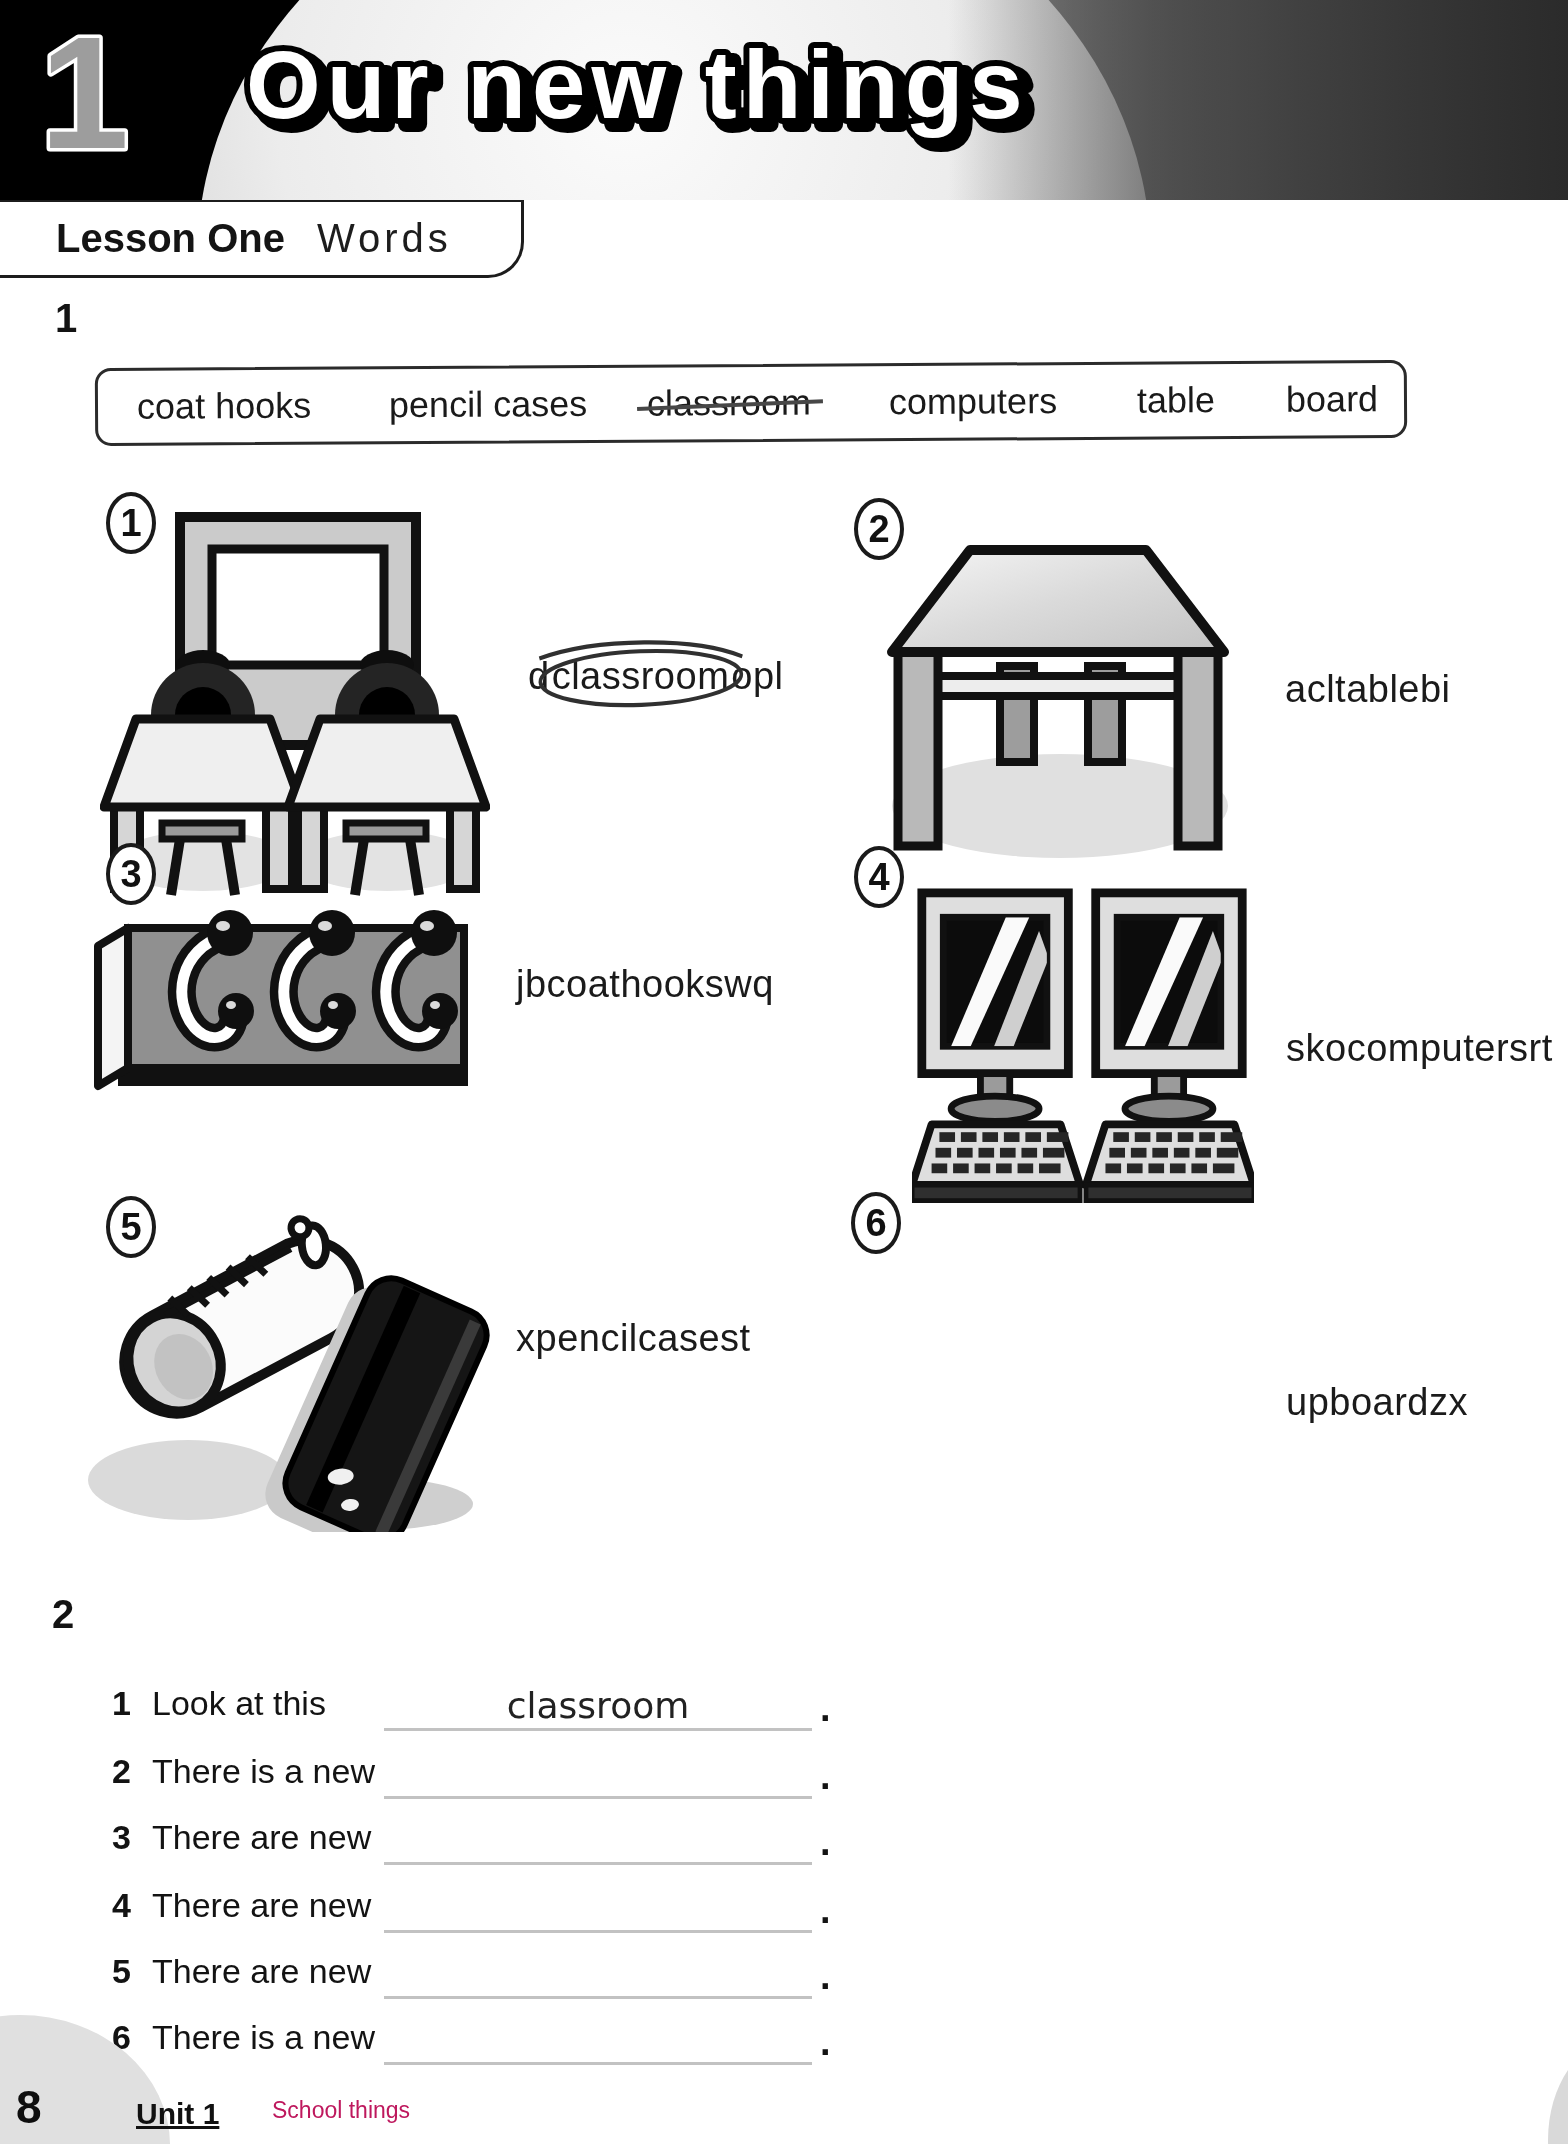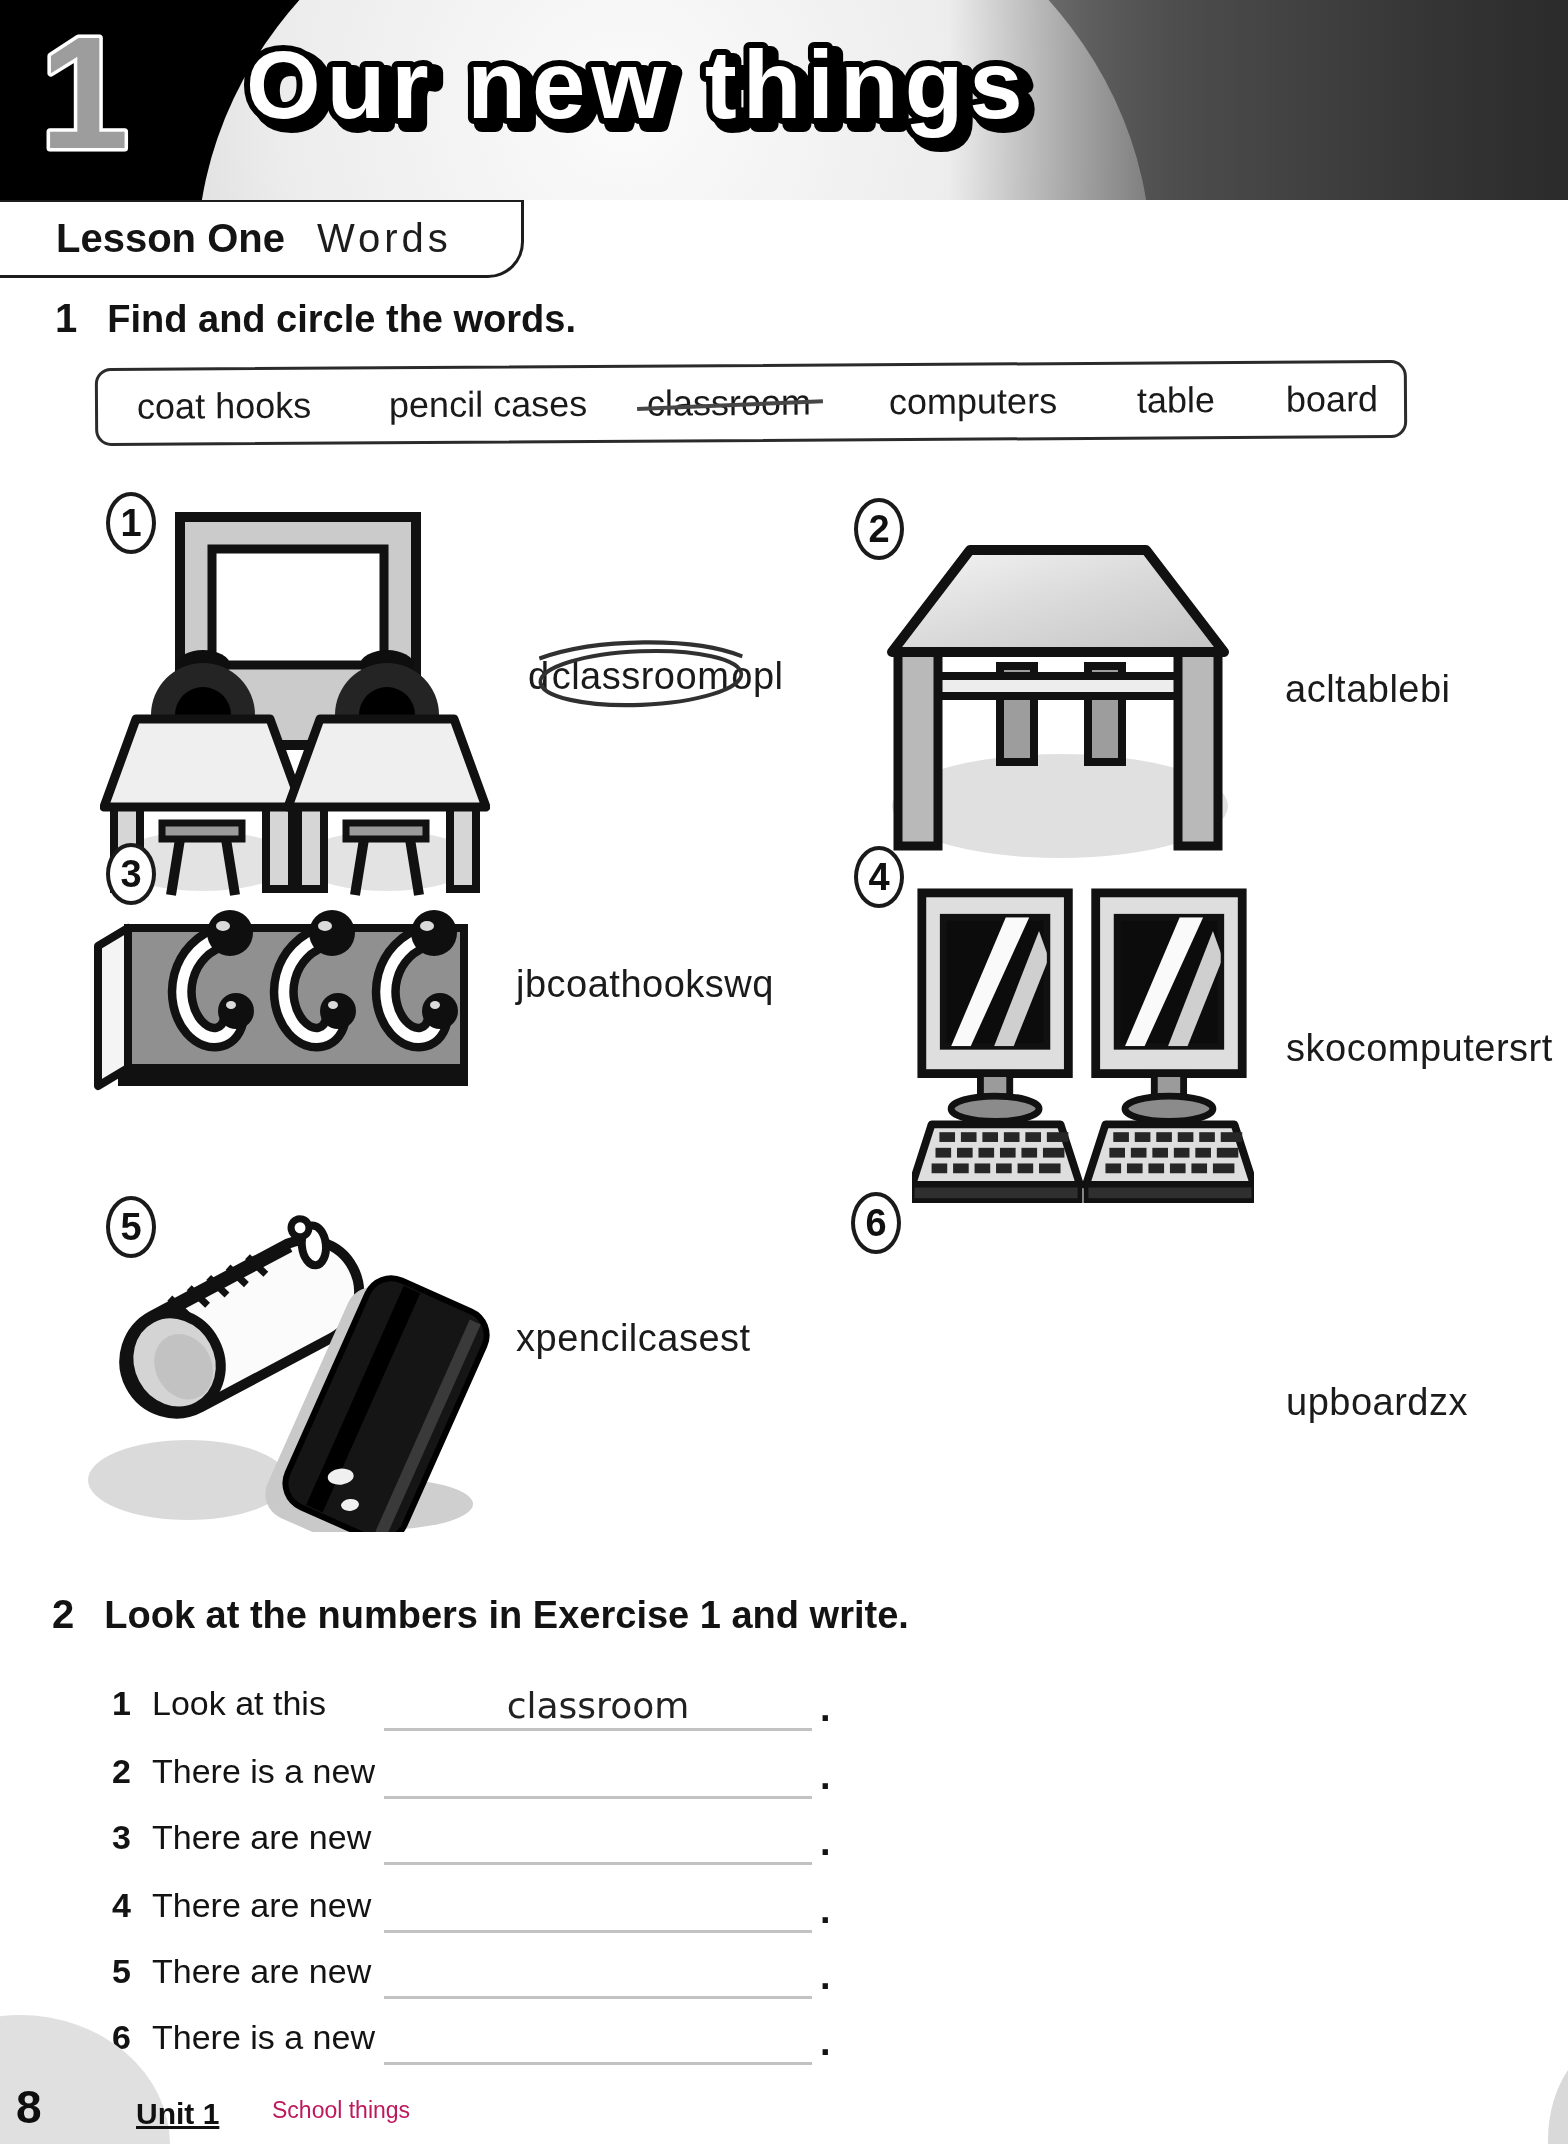--- a/index.html
+++ b/index.html
@@ -85,21 +85,20 @@
     </svg>
   </div>
 
   <div class="lesson-tab">
     <span class="tab-bold">Lesson One</span>
     <span class="tab-light">Words</span>
   </div>
 
   <div class="ex-heading" style="left:55px;top:296px;">
     <span class="ex-num">1</span>
-    <span class="ex-instr">Find and circle the words.</span>
   </div>
 
   <div class="word-bank">
     <span class="bank-word" style="left:39px;">coat hooks</span>
     <span class="bank-word" style="left:291px;">pencil cases</span>
     <span class="bank-word struck" style="left:549px;">classroom</span>
     <span class="bank-word" style="left:791px;">computers</span>
     <span class="bank-word" style="left:1039px;">table</span>
     <span class="bank-word" style="left:1188px;">board</span>
   </div>
@@ -263,21 +262,20 @@
   </div>
   <div class="puzzle" style="left:516px;top:1317px;"><span>x</span><span>pencilcases</span><span>t</span></div>
 
   <div class="badge" style="left:851px;top:1192px;">
     <span>6</span>
   </div>
   <div class="puzzle" style="left:1286px;top:1381px;"><span>up</span><span>board</span><span>zx</span></div>
 
   <div class="ex-heading" style="left:52px;top:1592px;">
     <span class="ex-num">2</span>
-    <span class="ex-instr">Look at the numbers in Exercise 1 and write.</span>
   </div>
 
   <div class="ex2-line" style="top:1684px;">
     <span class="l-num">1</span>
     <span class="l-txt">Look at this</span>
     <span class="l-blank">
         <span class="l-ans">classroom</span>
       </span>
     <span class="l-dot">.</span>
   </div>

